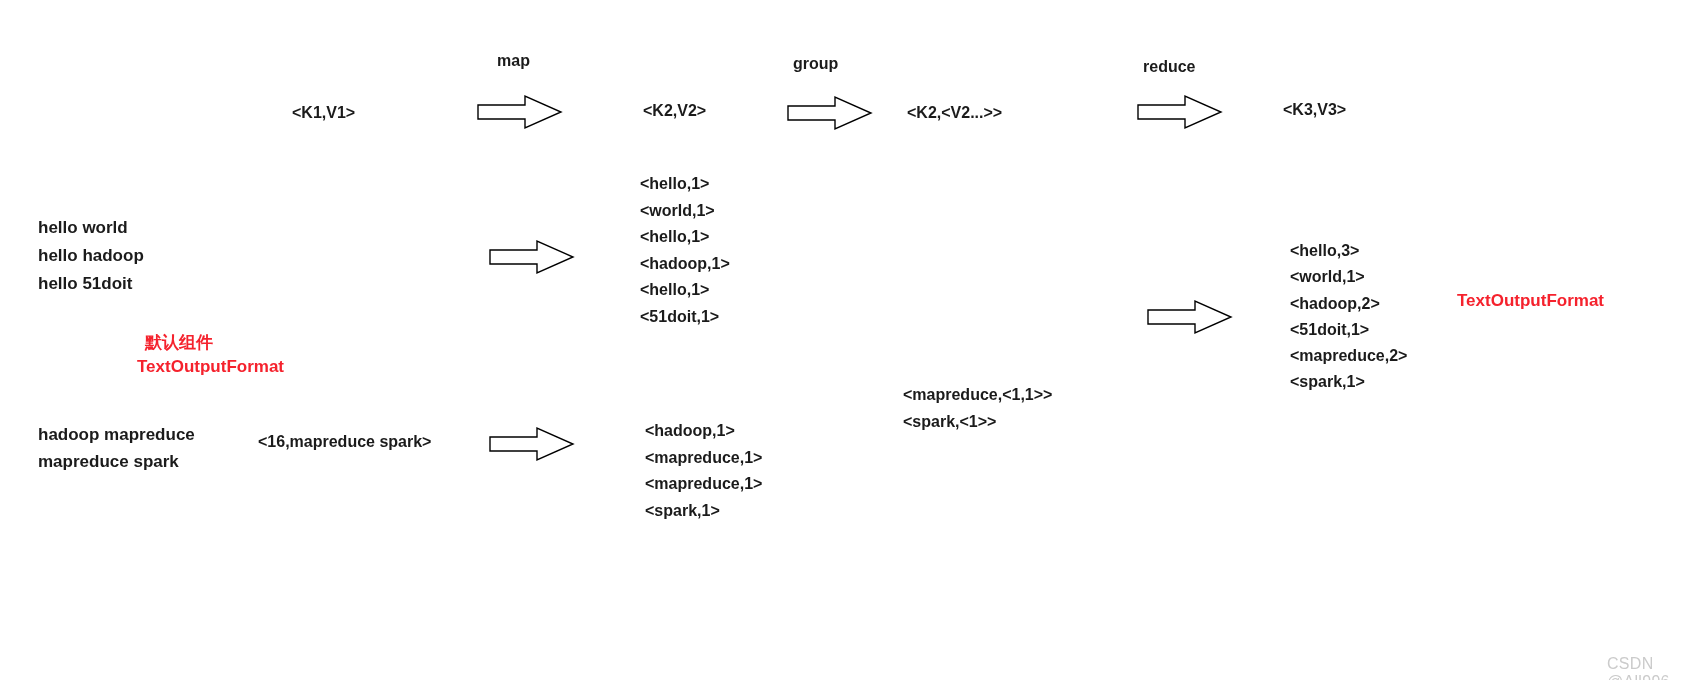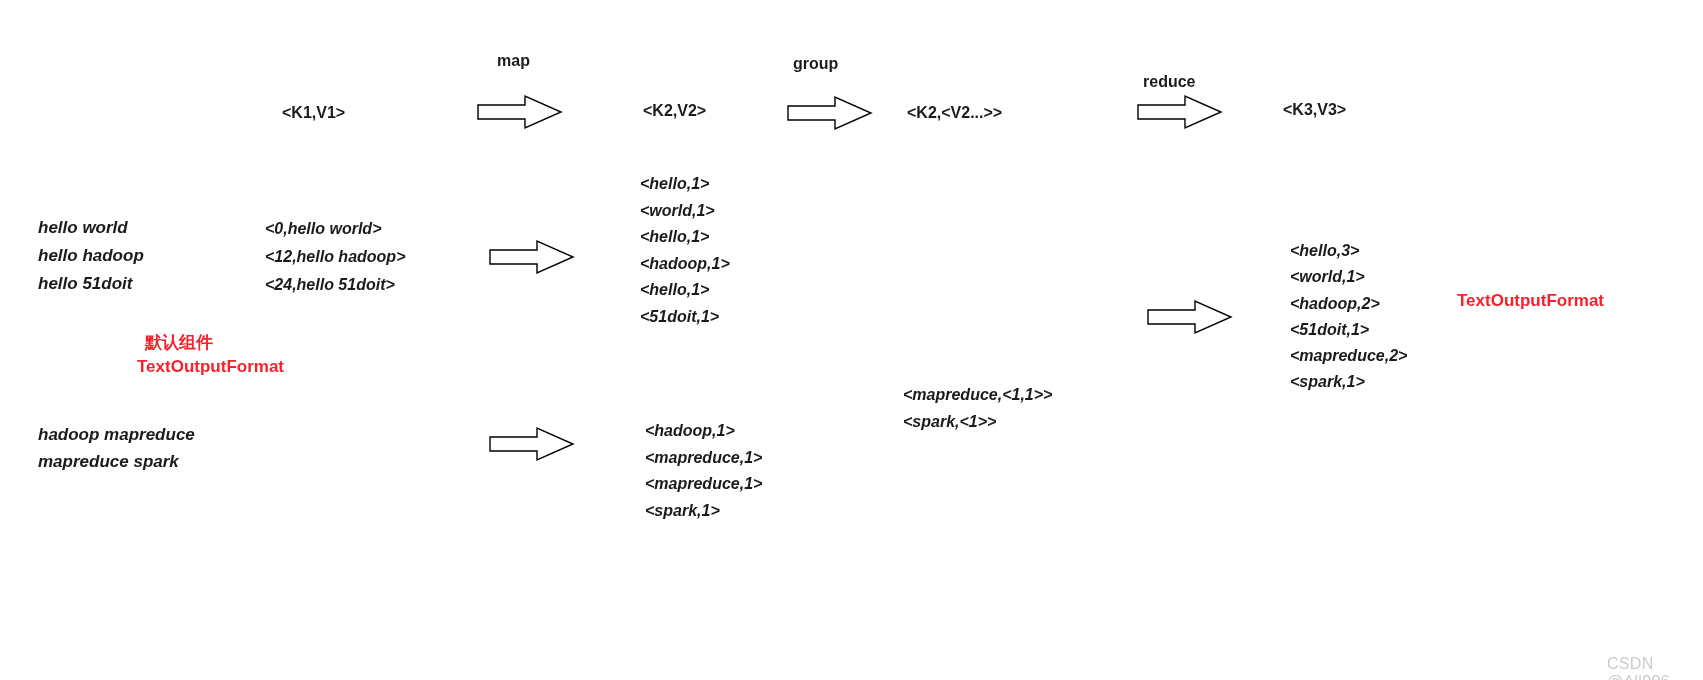--- a/index.html
+++ b/index.html
@@ -4,65 +4,60 @@
 <style>
   html,body{margin:0;padding:0;background:#ffffff;}
   .canvas{
     position:relative;width:1703px;height:680px;background:#ffffff;overflow:hidden;
     font-family:"Liberation Sans","DejaVu Sans",sans-serif;
     font-weight:bold;color:#1b1b1b;
   }
   .abs{position:absolute;white-space:nowrap;}
   .t16{font-size:16px;}
   .t17{font-size:17px;}
-  .lines div{white-space:nowrap;font-style:italic;}
+  .lines div{white-space:nowrap;}
   .red{color:var(--accent-red,#f5222d);}
   .arrow{position:absolute;overflow:visible;}
   .arrow polygon{fill:#ffffff;stroke:#000000;stroke-width:1.4;stroke-linejoin:miter;}
   .watermark{position:absolute;font-weight:normal;font-size:16px;color:var(--watermark,#cbcbcb);letter-spacing:.3px;}
 </style>
 </head>
 <body>
 
 <div class="canvas">
 
-  <div class="abs t16" style="left:282px;top:104px">&lt;K1,V1&gt;</div>
+  <div class="abs t16" style="left:292px;top:104px">&lt;K1,V1&gt;</div>
 
   <div class="abs t16" style="left:497px;top:52px">map</div>
   <svg class="arrow" style="left:477px;top:95px" width="86" height="34" viewBox="0 0 86 34">
     <polygon points="1,10 48,10 48,1 84,17 48,33 48,24 1,24"></polygon>
   </svg>
 
   <div class="abs t16" style="left:643px;top:102px">&lt;K2,V2&gt;</div>
 
   <div class="abs t16" style="left:793px;top:55px">group</div>
   <svg class="arrow" style="left:787px;top:96px" width="86" height="34" viewBox="0 0 86 34">
     <polygon points="1,10 48,10 48,1 84,17 48,33 48,24 1,24"></polygon>
   </svg>
 
   <div class="abs t16" style="left:907px;top:104px">&lt;K2,&lt;V2...&gt;&gt;</div>
 
-  <div class="abs t16" style="left:1143px;top:73px">reduce</div>
+  <div class="abs t16" style="left:1143px;top:58px">reduce</div>
   <svg class="arrow" style="left:1137px;top:95px" width="86" height="34" viewBox="0 0 86 34">
     <polygon points="1,10 48,10 48,1 84,17 48,33 48,24 1,24"></polygon>
   </svg>
 
   <div class="abs t16" style="left:1283px;top:101px">&lt;K3,V3&gt;</div>
 
   <div class="abs t17 lines" style="left:38px;top:214px;line-height:28px">
     <div>hello world</div>
     <div>hello hadoop</div>
     <div>hello 51doit</div>
   </div>
 
-  <div class="abs t16 lines" style="left:265px;top:215px;line-height:28px">
-    <div>&lt;0,hello world&gt;</div>
-    <div>&lt;12,hello hadoop&gt;</div>
-    <div>&lt;24,hello 51doit&gt;</div>
-  </div>
 
   <div class="abs t17 red" style="left:145px;top:331px">默认组件</div>
   <div class="abs t17 red" style="left:137px;top:357px">TextOutputFormat</div>
 
   <svg class="arrow" style="left:488px;top:240px" width="88" height="34" viewBox="0 0 86 34">
     <polygon points="1,10 48,10 48,1 84,17 48,33 48,24 1,24"></polygon>
   </svg>
 
   <div class="abs t16 lines" style="left:640px;top:171px;line-height:26.5px">
     <div>&lt;hello,1&gt;</div>
@@ -88,20 +83,21 @@
   </div>
 
   <div class="abs t17 red" style="left:1457px;top:291px">TextOutputFormat</div>
 
   <div class="abs t17 lines" style="left:38px;top:421px;line-height:27px">
     <div>hadoop mapreduce</div>
     <div>mapreduce spark</div>
   </div>
 
   <div class="abs t16 lines" style="left:258px;top:429px;line-height:26px">
+    <div>&lt;16,mapreduce spark&gt;</div>
   </div>
 
   <svg class="arrow" style="left:488px;top:427px" width="88" height="34" viewBox="0 0 86 34">
     <polygon points="1,10 48,10 48,1 84,17 48,33 48,24 1,24"></polygon>
   </svg>
 
   <div class="abs t16 lines" style="left:645px;top:418px;line-height:26.5px">
     <div>&lt;hadoop,1&gt;</div>
     <div>&lt;mapreduce,1&gt;</div>
     <div>&lt;mapreduce,1&gt;</div>

